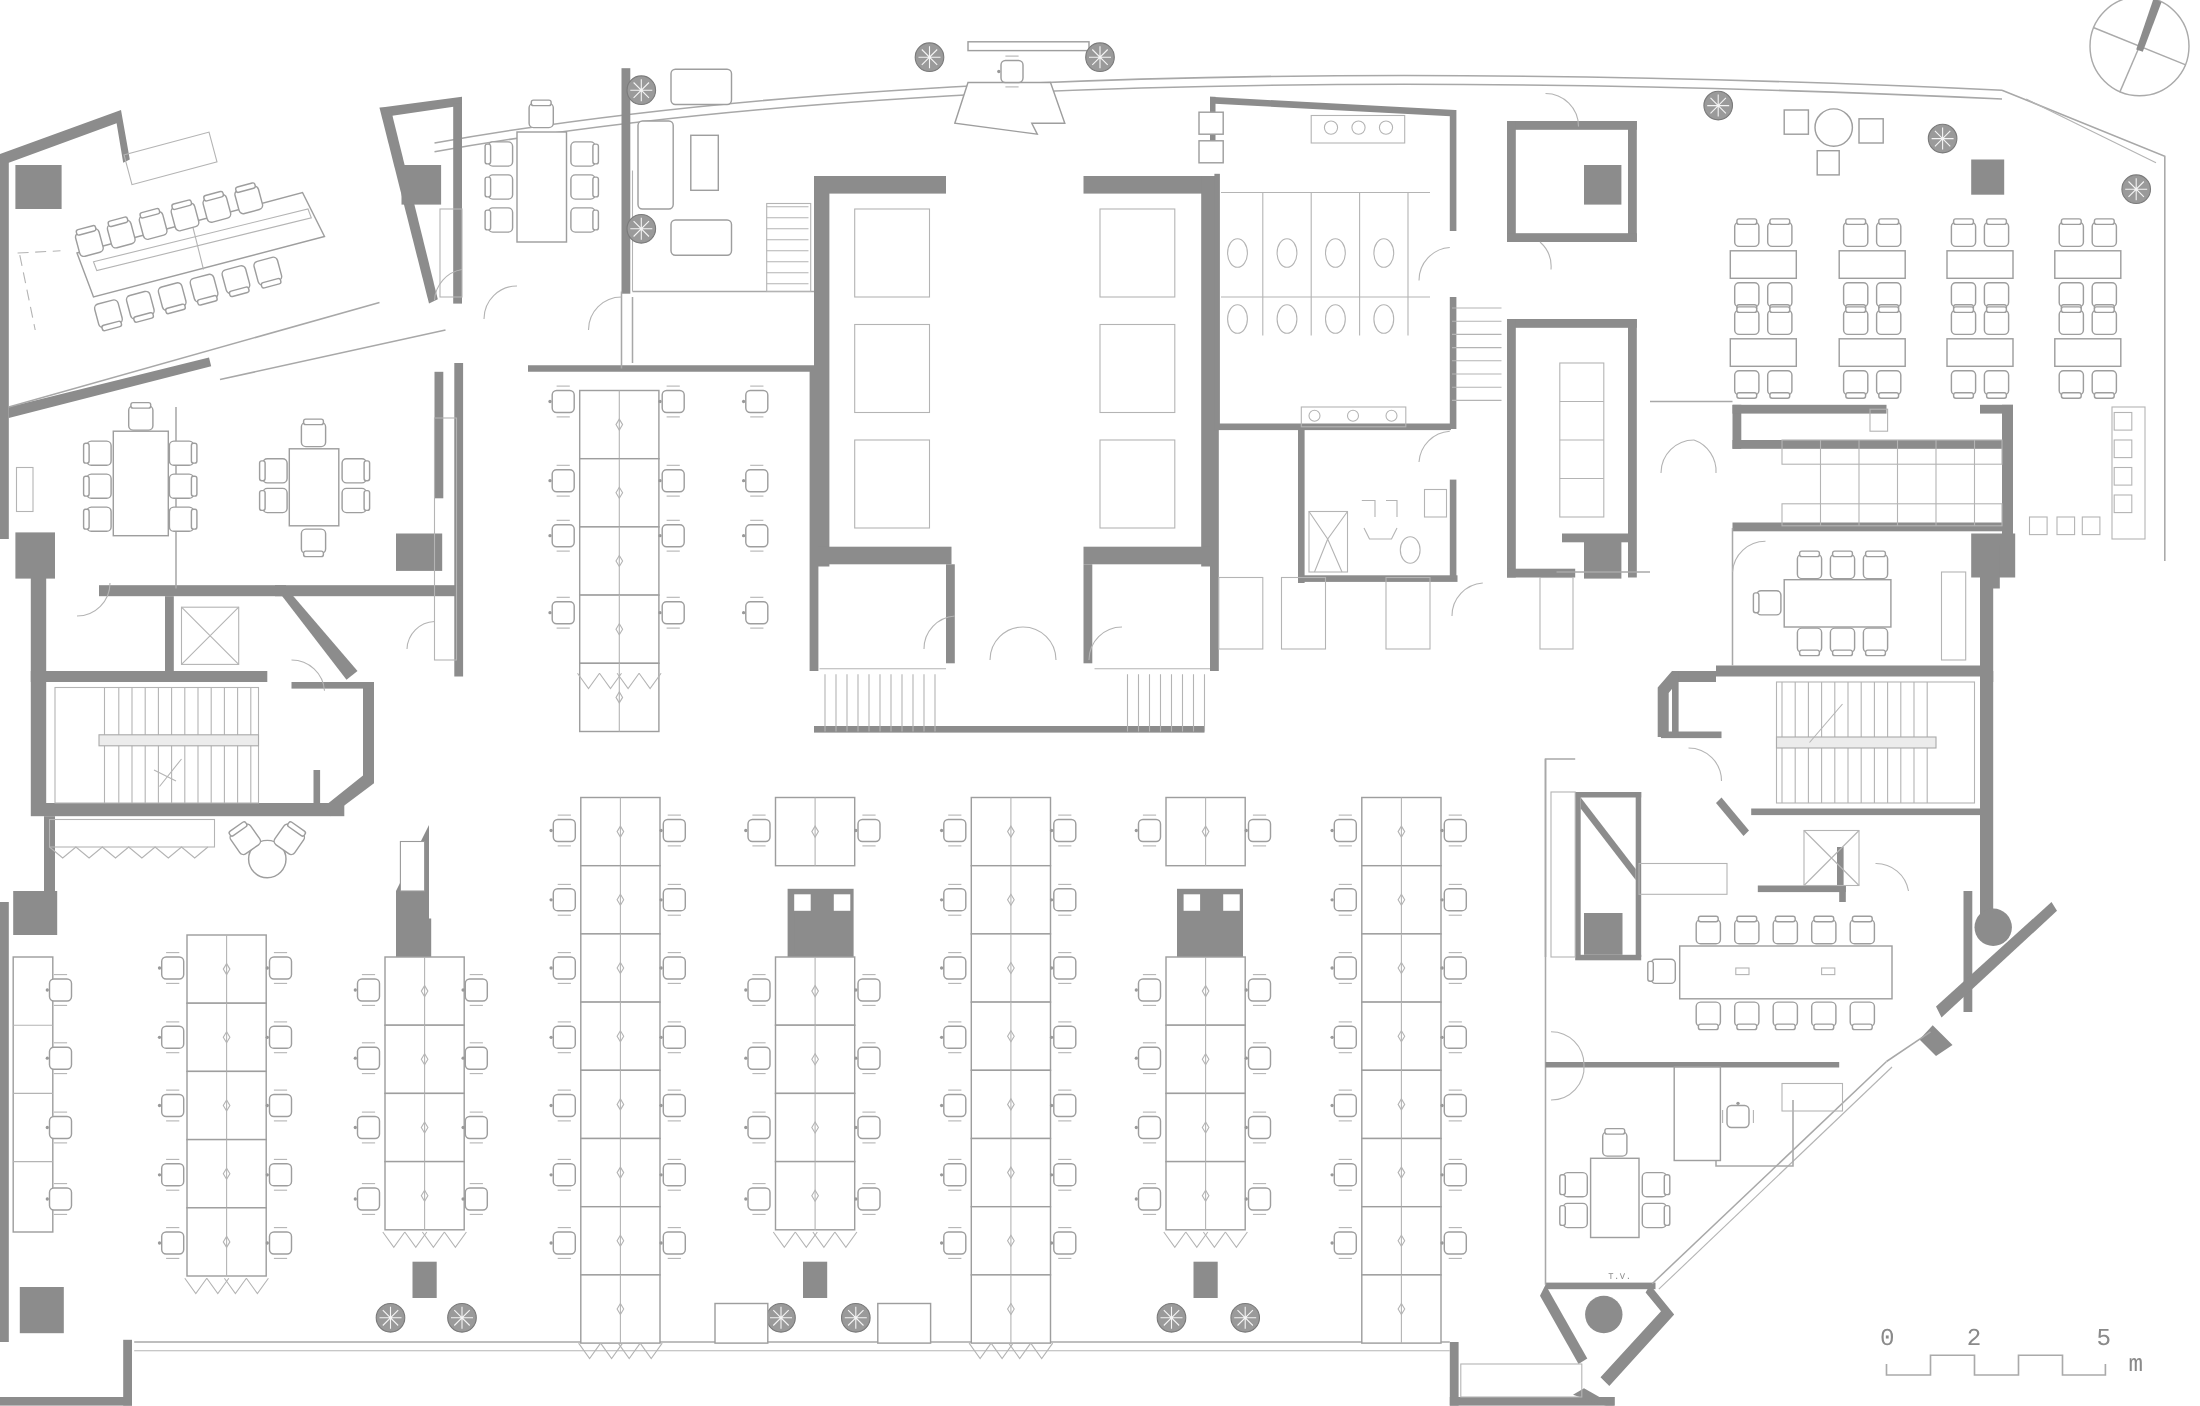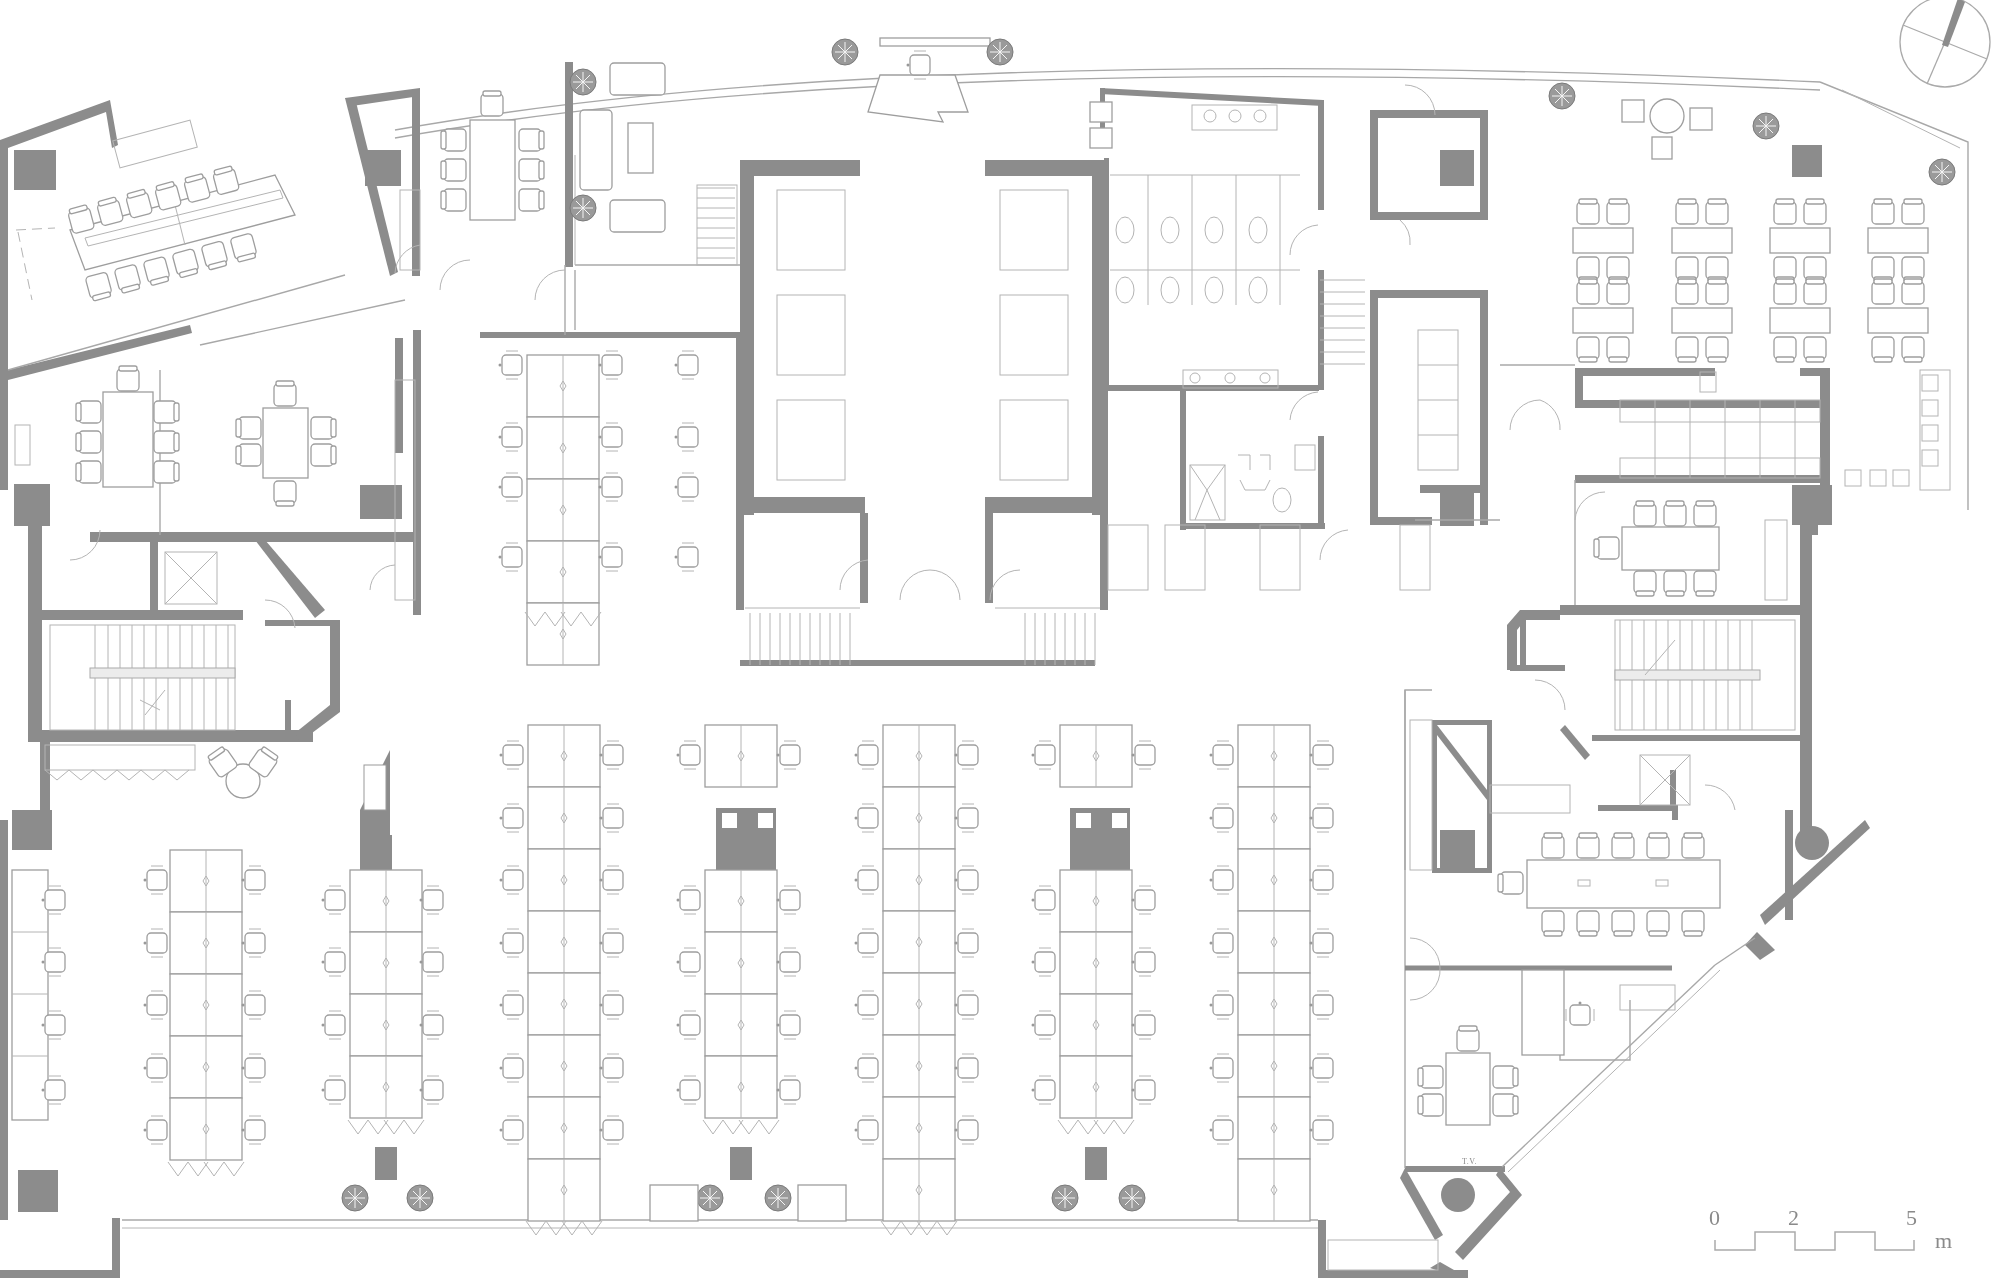--- a/index.html
+++ b/index.html
@@ -5,21 +5,21 @@
   html,body{margin:0;padding:0;background:#ffffff;}
   body{width:2000px;height:1278px;overflow:hidden;position:relative;font-family:"Liberation Sans",sans-serif;}
   #plan{position:absolute;left:0;top:0;width:2000px;height:1278px;}
   .wall{fill:#8c8c8c;stroke:none;}
   .wallline{stroke:#8c8c8c;fill:none;}
   .line{stroke:#a8a8a8;fill:none;stroke-width:1.4;}
   .thin{stroke:#b4b4b4;fill:none;stroke-width:1;}
   .furn{stroke:#9e9e9e;fill:#ffffff;stroke-width:1.3;}
   .solid{fill:#8c8c8c;}
   .plant{fill:#9a9a9a;stroke:#7a7a7a;stroke-width:1;}
-  .lbl{position:absolute;color:#8a8a8a;font-family:Liberation Serif, serif;}
+  .lbl{position:absolute;color:#8a8a8a;font-family:Liberation Mono, monospace;}
   .scale-num{font-size:22px;}
   .scale-unit{font-size:22px;}
   .tv{font-size:8px;letter-spacing:0.5px;}
 </style>
 </head>
 <body>
 
 <svg id="plan" viewBox="0 0 2000 1278" xmlns="http://www.w3.org/2000/svg">
   <defs>
     <g id="chairS">

